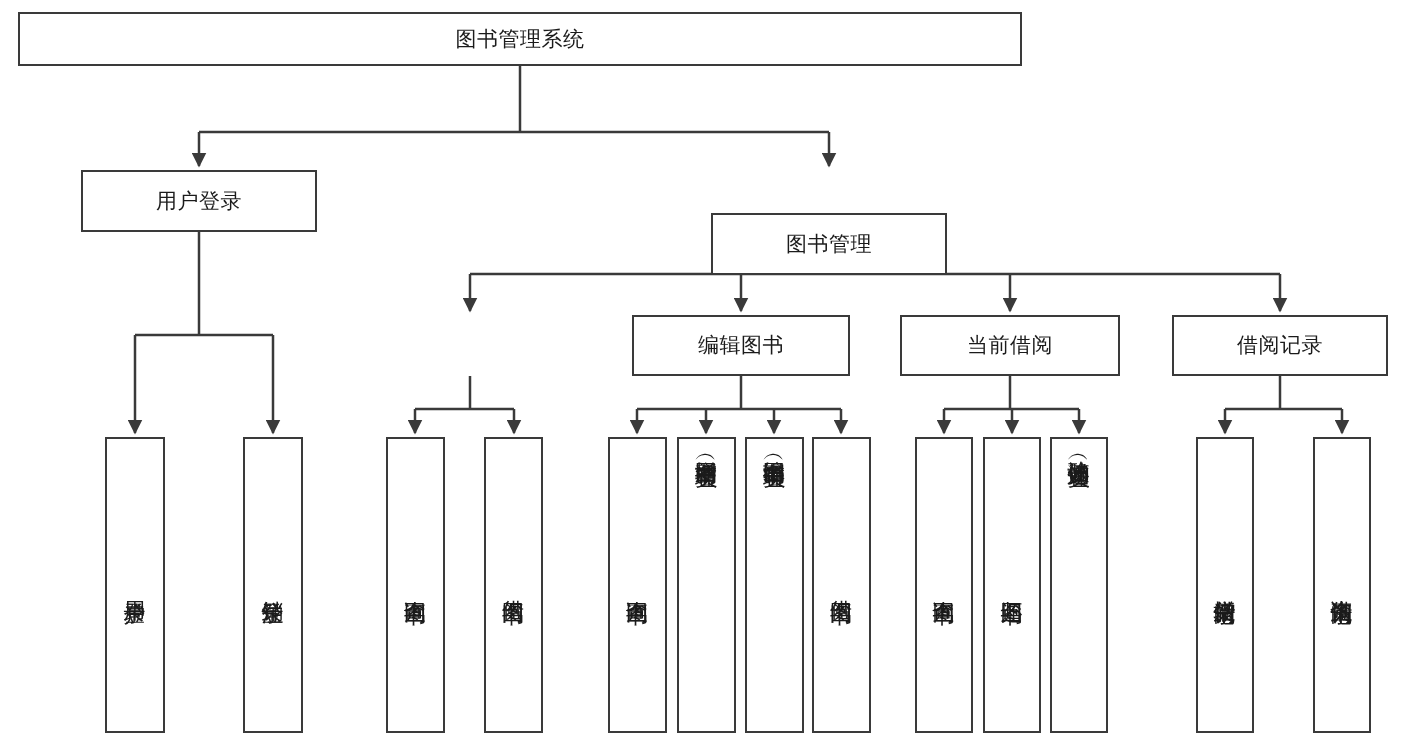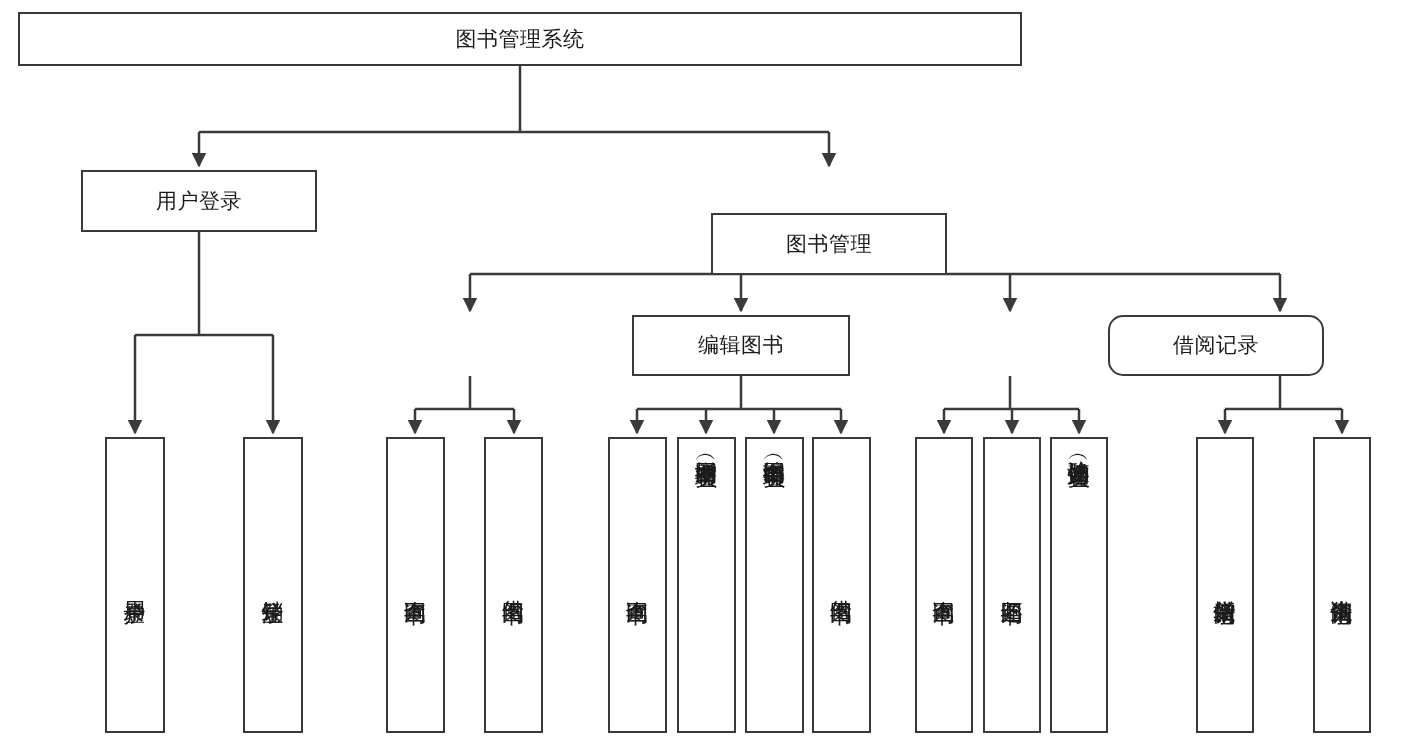--- a/index.html
+++ b/index.html
@@ -139,21 +139,24 @@
   <div class="node h" id="node-l2-0" style="left: 81px; top: 170px; width: 236px; height: 62px;">
     <span class="node-label">用户登录</span>
   </div>
   <div class="node h" id="node-l2-1" style="left: 711px; top: 170px; width: 236px; height: 62px; margin-top: 43px;">
     <span class="node-label">图书管理</span>
   </div>
 
   <div class="node h" id="node-l3-1" style="left: 632px; top: 315px; width: 218px; height: 61px;">
     <span class="node-label">编辑图书</span>
   </div>
-  <div class="node h" id="node-l3-3" style="left: 1108px; top: 315px; width: 216px; height: 61px; border-radius: 15px;">
+  <div class="node h" id="node-l3-2" style="left: 900px; top: 315px; width: 220px; height: 61px;">
+    <span class="node-label">当前借阅</span>
+  </div>
+  <div class="node h" id="node-l3-3" style="left: 1172px; top: 315px; width: 216px; height: 61px;">
     <span class="node-label">借阅记录</span>
   </div>
 
   <div class="node v mid" id="node-leaf-0" style="left: 105px; top: 437px; width: 60px; height: 296px;">
     <span class="node-label">用户登录</span>
   </div>
   <div class="node v mid" id="node-leaf-1" style="left: 243px; top: 437px; width: 60px; height: 296px;">
     <span class="node-label">注销登录</span>
   </div>
   <div class="node v mid" id="node-leaf-2" style="left: 386px; top: 437px; width: 59px; height: 296px;">

